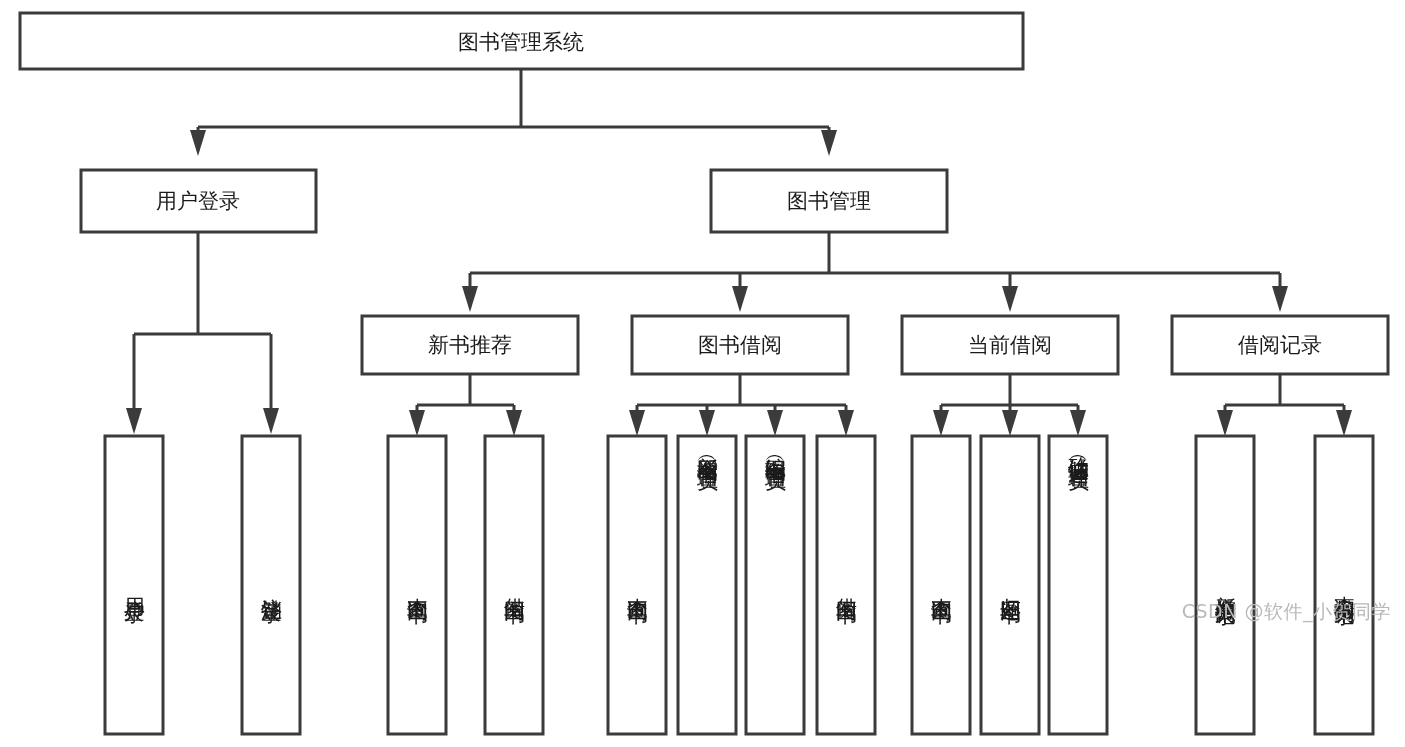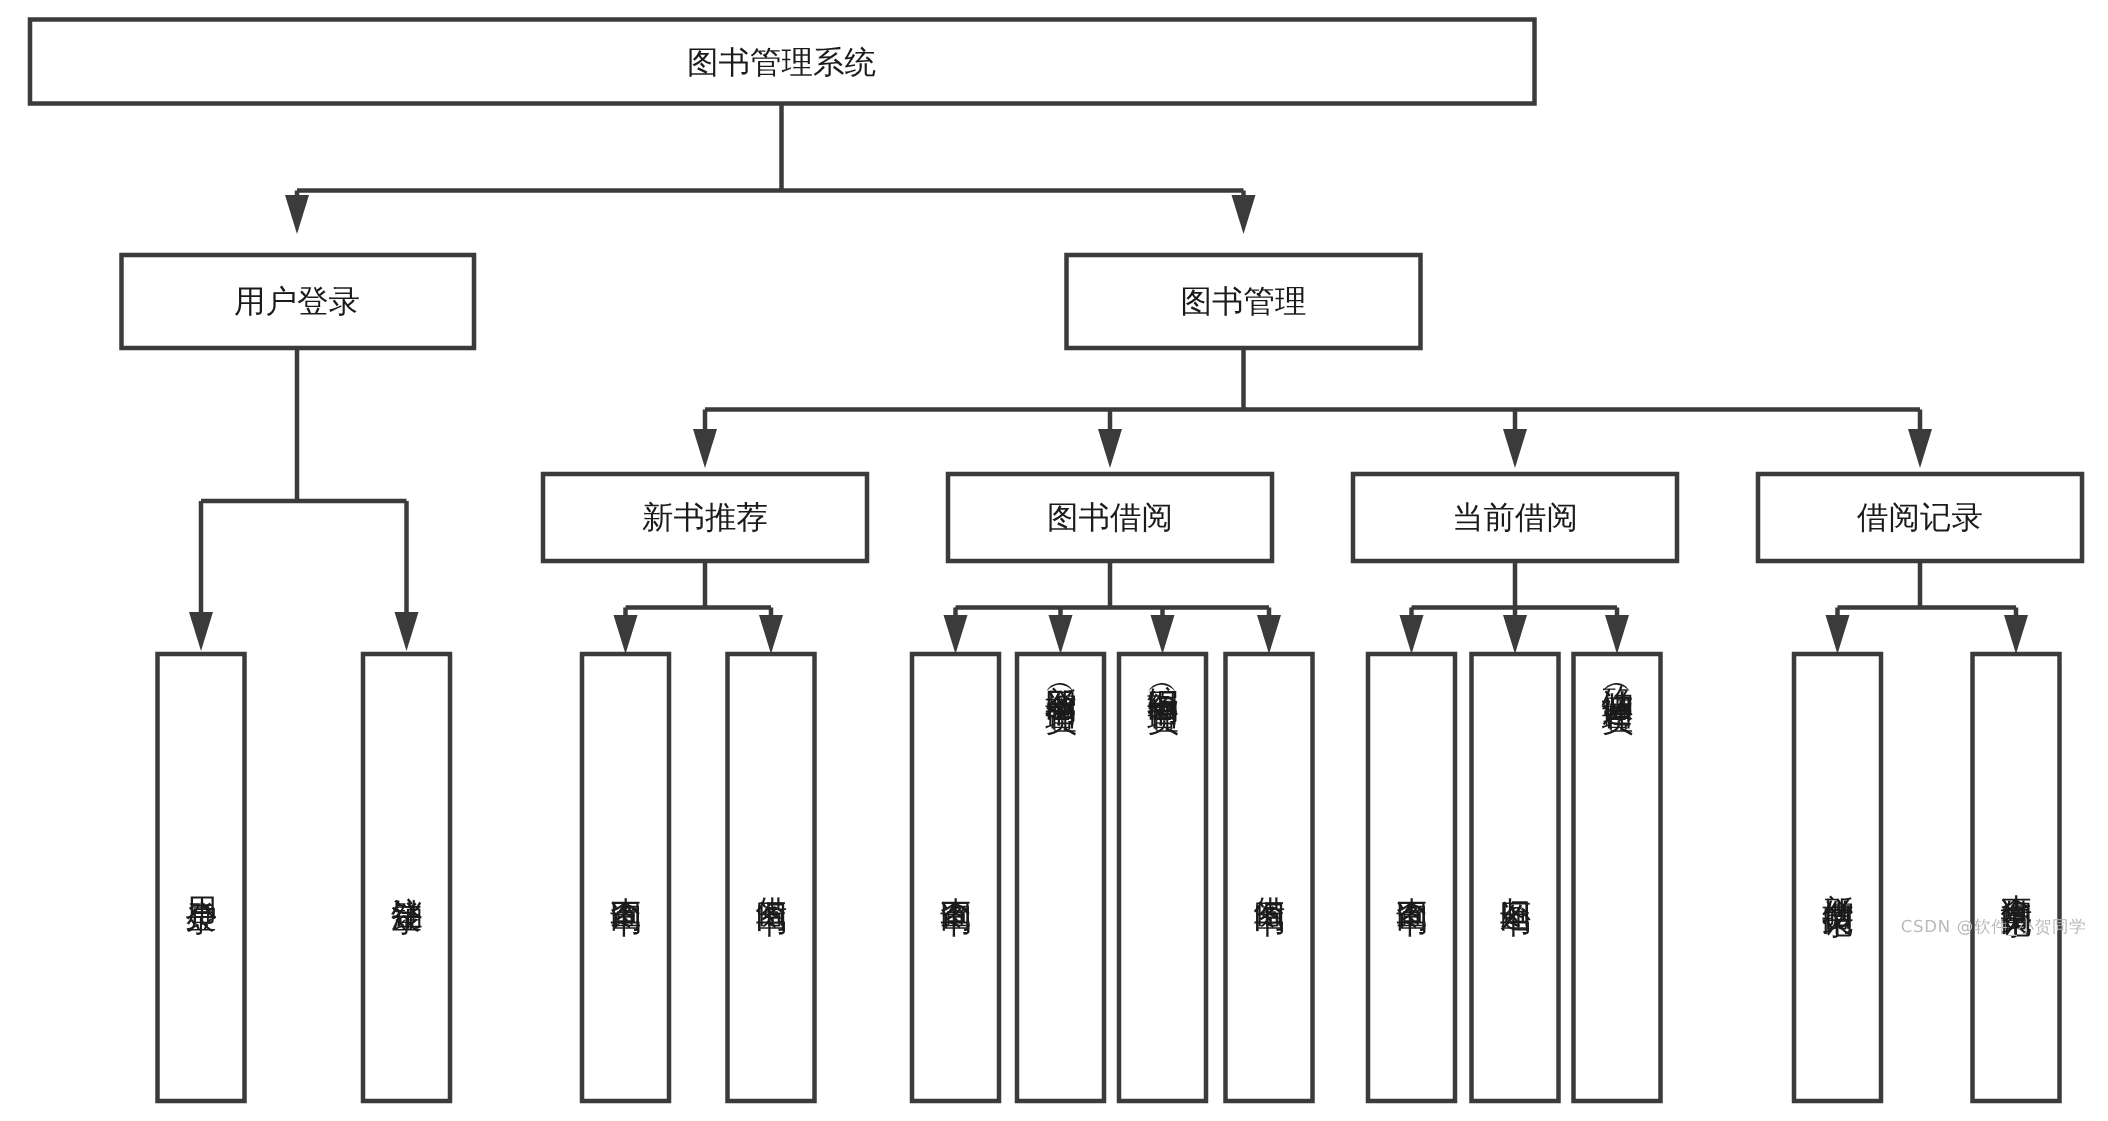--- a/index.html
+++ b/index.html
@@ -62,21 +62,21 @@
     justify-content: flex-start;
     text-align: left;
     white-space: nowrap;
     pointer-events: none;
   }
   .watermark {
     position: absolute;
     right: 14px;
     bottom: 6px;
     font-family: "DejaVu Sans", "Liberation Sans", sans-serif;
-    font-size: 11px;
+    font-size: 19px;
     color: #b9b9b9;
     white-space: nowrap;
     letter-spacing: 0.5px;
   }
 </style>
 </head>
 <body>
 
 <div id="diagram-root">
 

